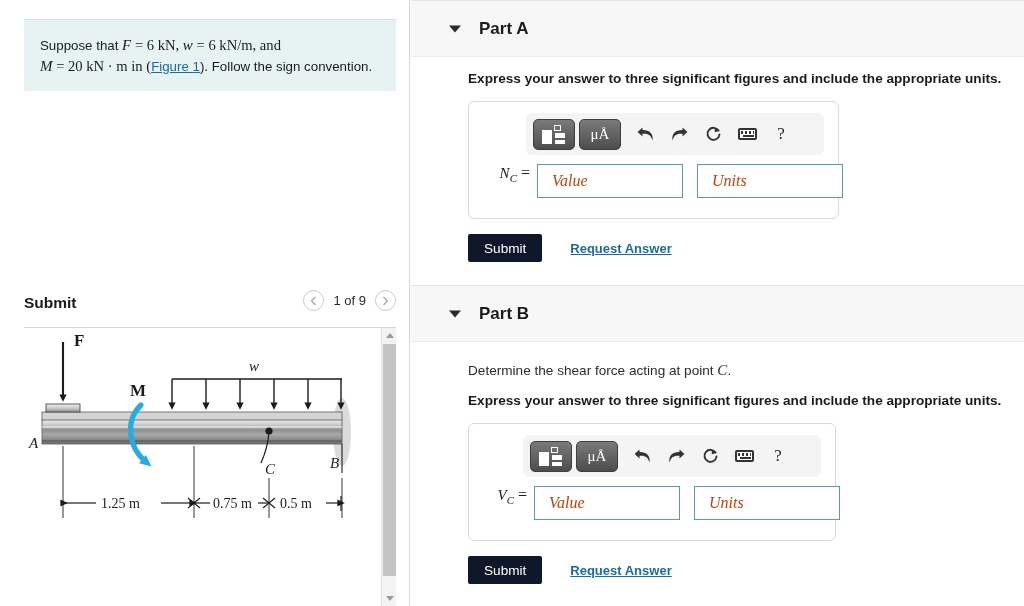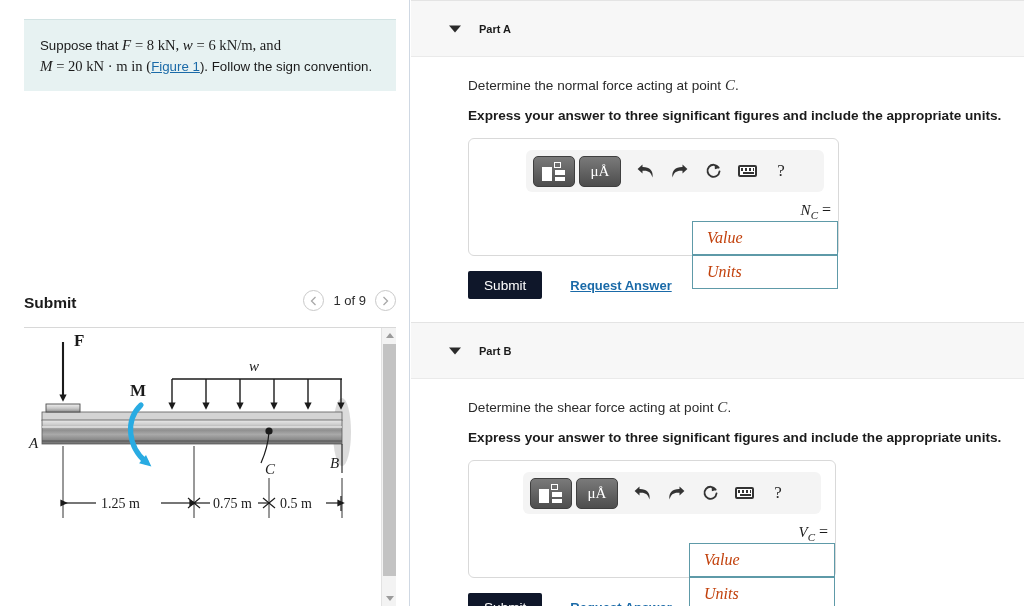--- a/index.html
+++ b/index.html
@@ -114,21 +114,21 @@
   }
   .part-chevron {
     position: absolute; left: 38px; top: 50%; transform: translateY(-50%);
     width: 0; height: 0;
     border-left: 6px solid transparent; border-right: 6px solid transparent;
     border-top: 7px solid #2b2b2b;
     cursor: pointer;
   }
   .part-label {
     position: absolute; left: 68px; top: 50%; transform: translateY(-50%);
-    font-size: 11px; font-weight: bold; color: #1b1b1b; text-align: right;
+    font-size: 17px; font-weight: bold; color: #1b1b1b; text-align: right;
   }
 
   .part-body { position: relative; padding: 0 0 0 0; }
   .q-text {
     margin: 20px 0 0 57px;
     font-size: 13.6px; color: #2b2b2b;
   }
   .q-instr {
     margin: 14px 0 0 57px;
     font-size: 13.6px; font-weight: bold; color: #1b1b1b;
@@ -185,23 +185,23 @@
   }
   .kbd-ico::before {
     content: ""; position: absolute; left: 1px; top: 1px; right: 1px; height: 3px;
     background: repeating-linear-gradient(to right, #333 0 2px, transparent 2px 4px);
   }
   .kbd-ico::after {
     content: ""; position: absolute; left: 3px; bottom: 1px; width: 11px; height: 2px; background: #333;
   }
 
   .answer-row {
-    position: absolute; left: 0; top: 62px;
+    position: absolute; left: 11px; top: 62px;
     width: 100%;
-    display: flex; align-items: flex-end; flex-direction: column;
+    display: flex; align-items: flex-start;
   }
   .ans-label {
     width: 57px; text-align: right; padding-right: 7px;
     font-family: "Liberation Serif", serif; font-size: 16px; color: #1b1b1b;
     white-space: nowrap;
   }
   .ans-label sub { font-size: 11px; font-style: italic; }
   .ans-field {
     height: 34px;
     border: 1px solid #5e9aa8;
@@ -233,21 +233,21 @@
 </style>
 </head>
 <body>
 
 <div class="page">
 
   <div class="left-panel">
 
     <div class="problem-box">
       <div class="problem-line">
-        <span>Suppose that </span><span class="mathvar">F</span><span class="unit"> = 8 kN, </span><span class="mathvar">w</span><span class="unit"> = 6 kN/m, and</span>
+        <span>Suppose that </span><span class="mathvar">F</span><span class="unit"> = 6 kN, </span><span class="mathvar">w</span><span class="unit"> = 6 kN/m, and</span>
       </div>
       <div class="problem-line">
         <span class="mathvar">M</span><span class="unit"> = 20 kN · m in (</span><span class="figlink">Figure 1</span><span>). Follow the sign convention.</span>
       </div>
     </div>
 
     <div class="figure-header">
       <div class="figure-title">Submit</div>
       <div class="fig-nav">
         <div class="nav-circle">
@@ -359,21 +359,20 @@
     </div>
   </div>
 
   <div class="right-panel">
 
     <div class="part-header">
       <div class="part-chevron"></div>
       <div class="part-label">Part A</div>
     </div>
     <div class="part-body">
-      <div class="q-text"><span>Determine the normal force acting at point </span><span class="mathvar">C</span><span>.</span></div>
       <div class="q-instr">Express your answer to three significant figures and include the appropriate units.</div>
 
       <div class="answer-box">
         <div class="mq-toolbar">
           <div class="tb-btn">
             <div class="tb-icon-tiles">
               <span class="t1"></span>
                 <span class="t2"></span>
                 <span class="t3"></span>
                 <span class="t4"></span>

